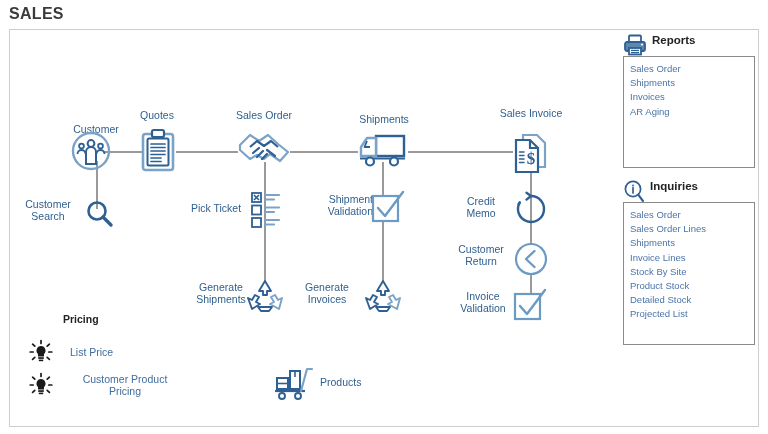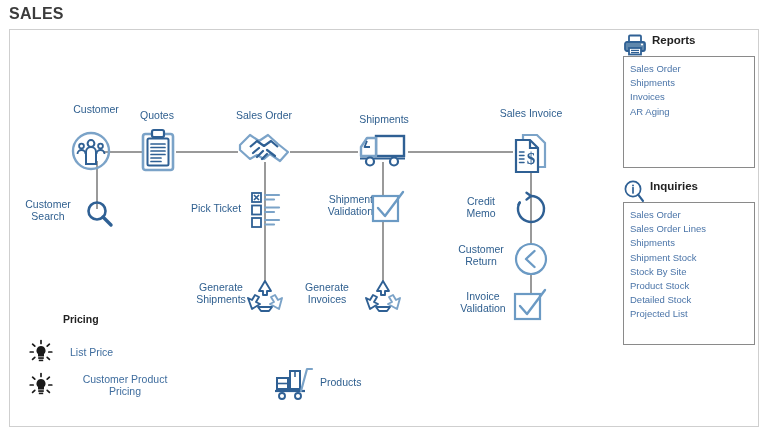--- a/index.html
+++ b/index.html
@@ -82,21 +82,21 @@
   <div class="hline" style="left:176px;top:151px;width:62px;"></div>
   <div class="hline" style="left:290px;top:151px;width:68px;"></div>
   <div class="hline" style="left:408px;top:151px;width:105px;"></div>
 
   <div class="vline" style="left:96px;top:161px;height:48px;"></div>
   <div class="vline" style="left:264px;top:162px;height:130px;"></div>
   <div class="vline" style="left:382px;top:162px;height:130px;"></div>
   <div class="vline" style="left:530px;top:165px;height:140px;"></div>
 
   <div class="node">
-    <div class="node-label" style="left:56px;top:103px;width:80px;">Customer</div>
+    <div class="node-label" style="left:56px;top:123px;width:80px;">Customer</div>
     <div class="icon" style="left:70px;top:130px;">
       <svg width="42" height="42" viewBox="0 0 42 42">
         <circle cx="21" cy="21" r="18" fill="none" stroke="#7ba3c8" stroke-width="2.4"></circle>
         <circle cx="21" cy="13.5" r="3.4" fill="none" stroke="#2f6094" stroke-width="2"></circle>
         <path d="M16 22 a5 5 0 0 1 10 0 v12 h-10 z" fill="none" stroke="#2f6094" stroke-width="2"></path>
         <circle cx="11.5" cy="16" r="2.4" fill="none" stroke="#2f6094" stroke-width="1.8"></circle>
         <circle cx="30.5" cy="16" r="2.4" fill="none" stroke="#2f6094" stroke-width="1.8"></circle>
         <path d="M7.5 24 a4 4 0 0 1 8 0" fill="none" stroke="#2f6094" stroke-width="1.8"></path>
         <path d="M26.5 24 a4 4 0 0 1 8 0" fill="none" stroke="#2f6094" stroke-width="1.8"></path>
       </svg>
@@ -350,21 +350,21 @@
           <line x1="10" y1="7.6" x2="10" y2="13" stroke="#2f6094" stroke-width="1.7" stroke-linecap="round"></line>
           <line x1="15.2" y1="14.6" x2="20" y2="21" stroke="#2f6094" stroke-width="2.1" stroke-linecap="round"></line>
         </svg>
       </span>
       <span class="panel-title">Inquiries</span>
     </div>
     <div class="panel-box" style="top:22px;width:132px;height:143px;">
       <div class="panel-item">Sales Order</div>
       <div class="panel-item">Sales Order Lines</div>
       <div class="panel-item">Shipments</div>
-      <div class="panel-item">Shipment Stock</div>
+      <div class="panel-item">Invoice Lines</div>
       <div class="panel-item">Stock By Site</div>
       <div class="panel-item">Product Stock</div>
       <div class="panel-item">Detailed Stock</div>
       <div class="panel-item">Projected List</div>
     </div>
   </div>
 
 </div>
 
 </body></html>

